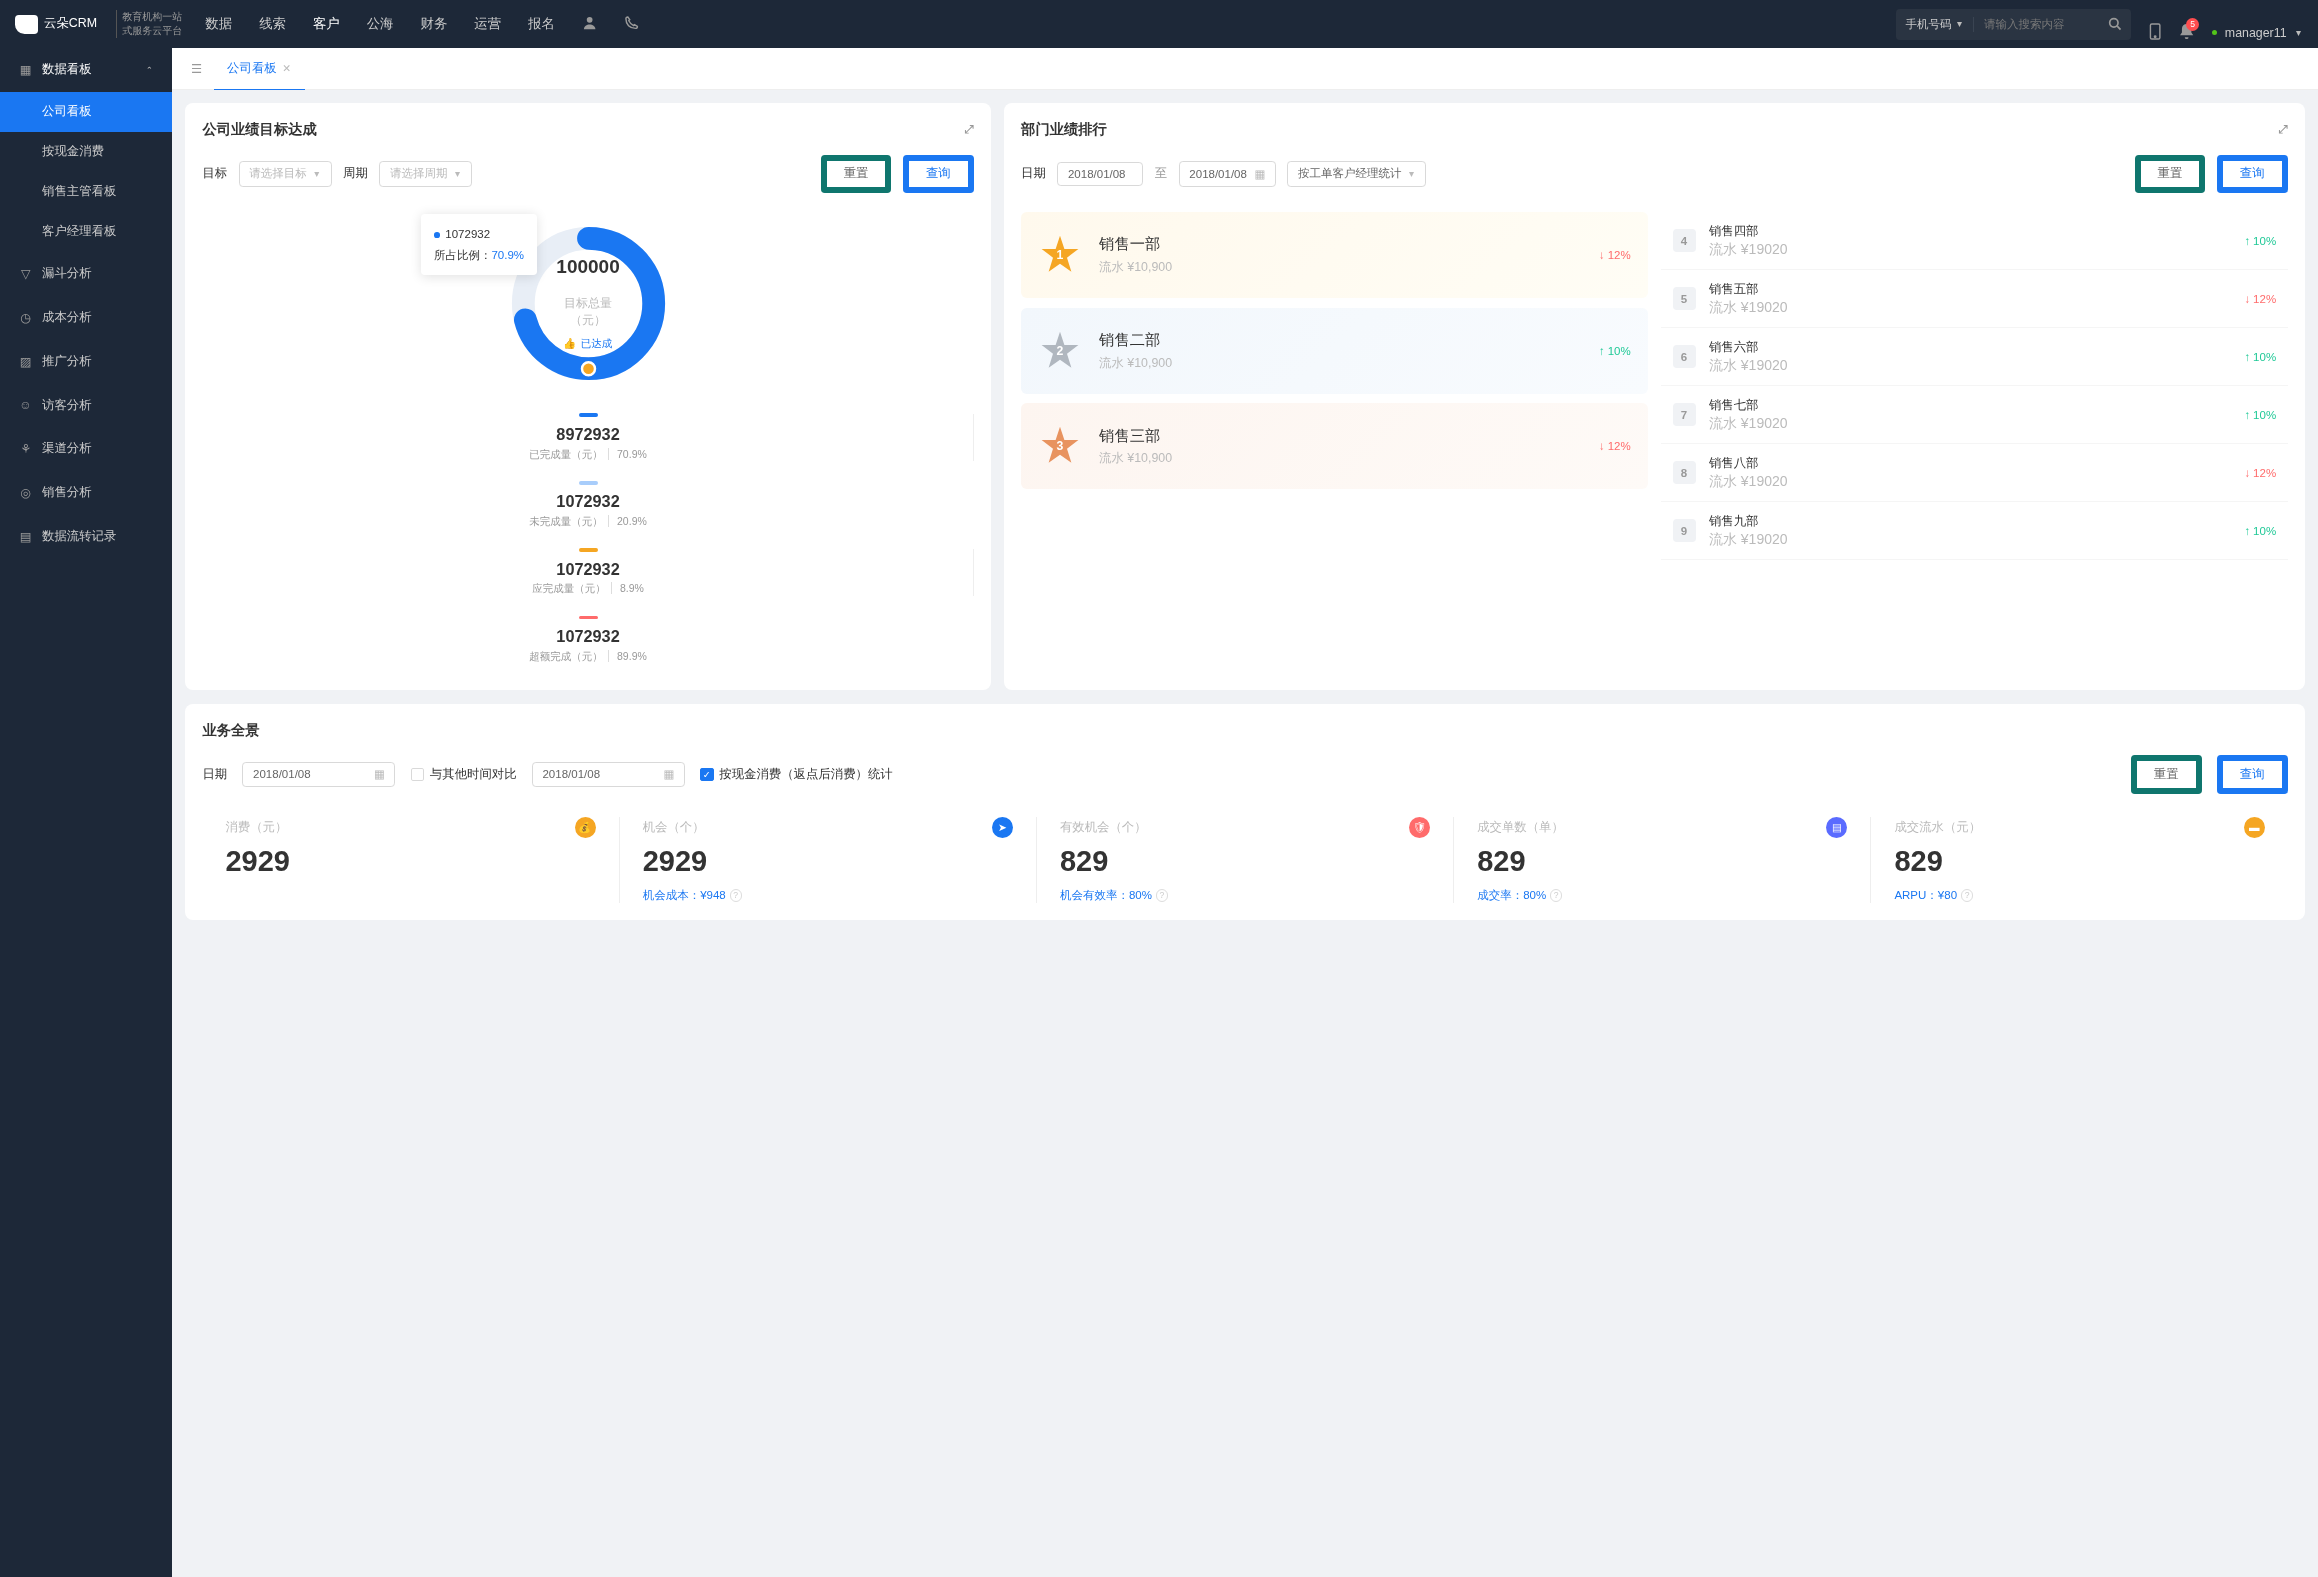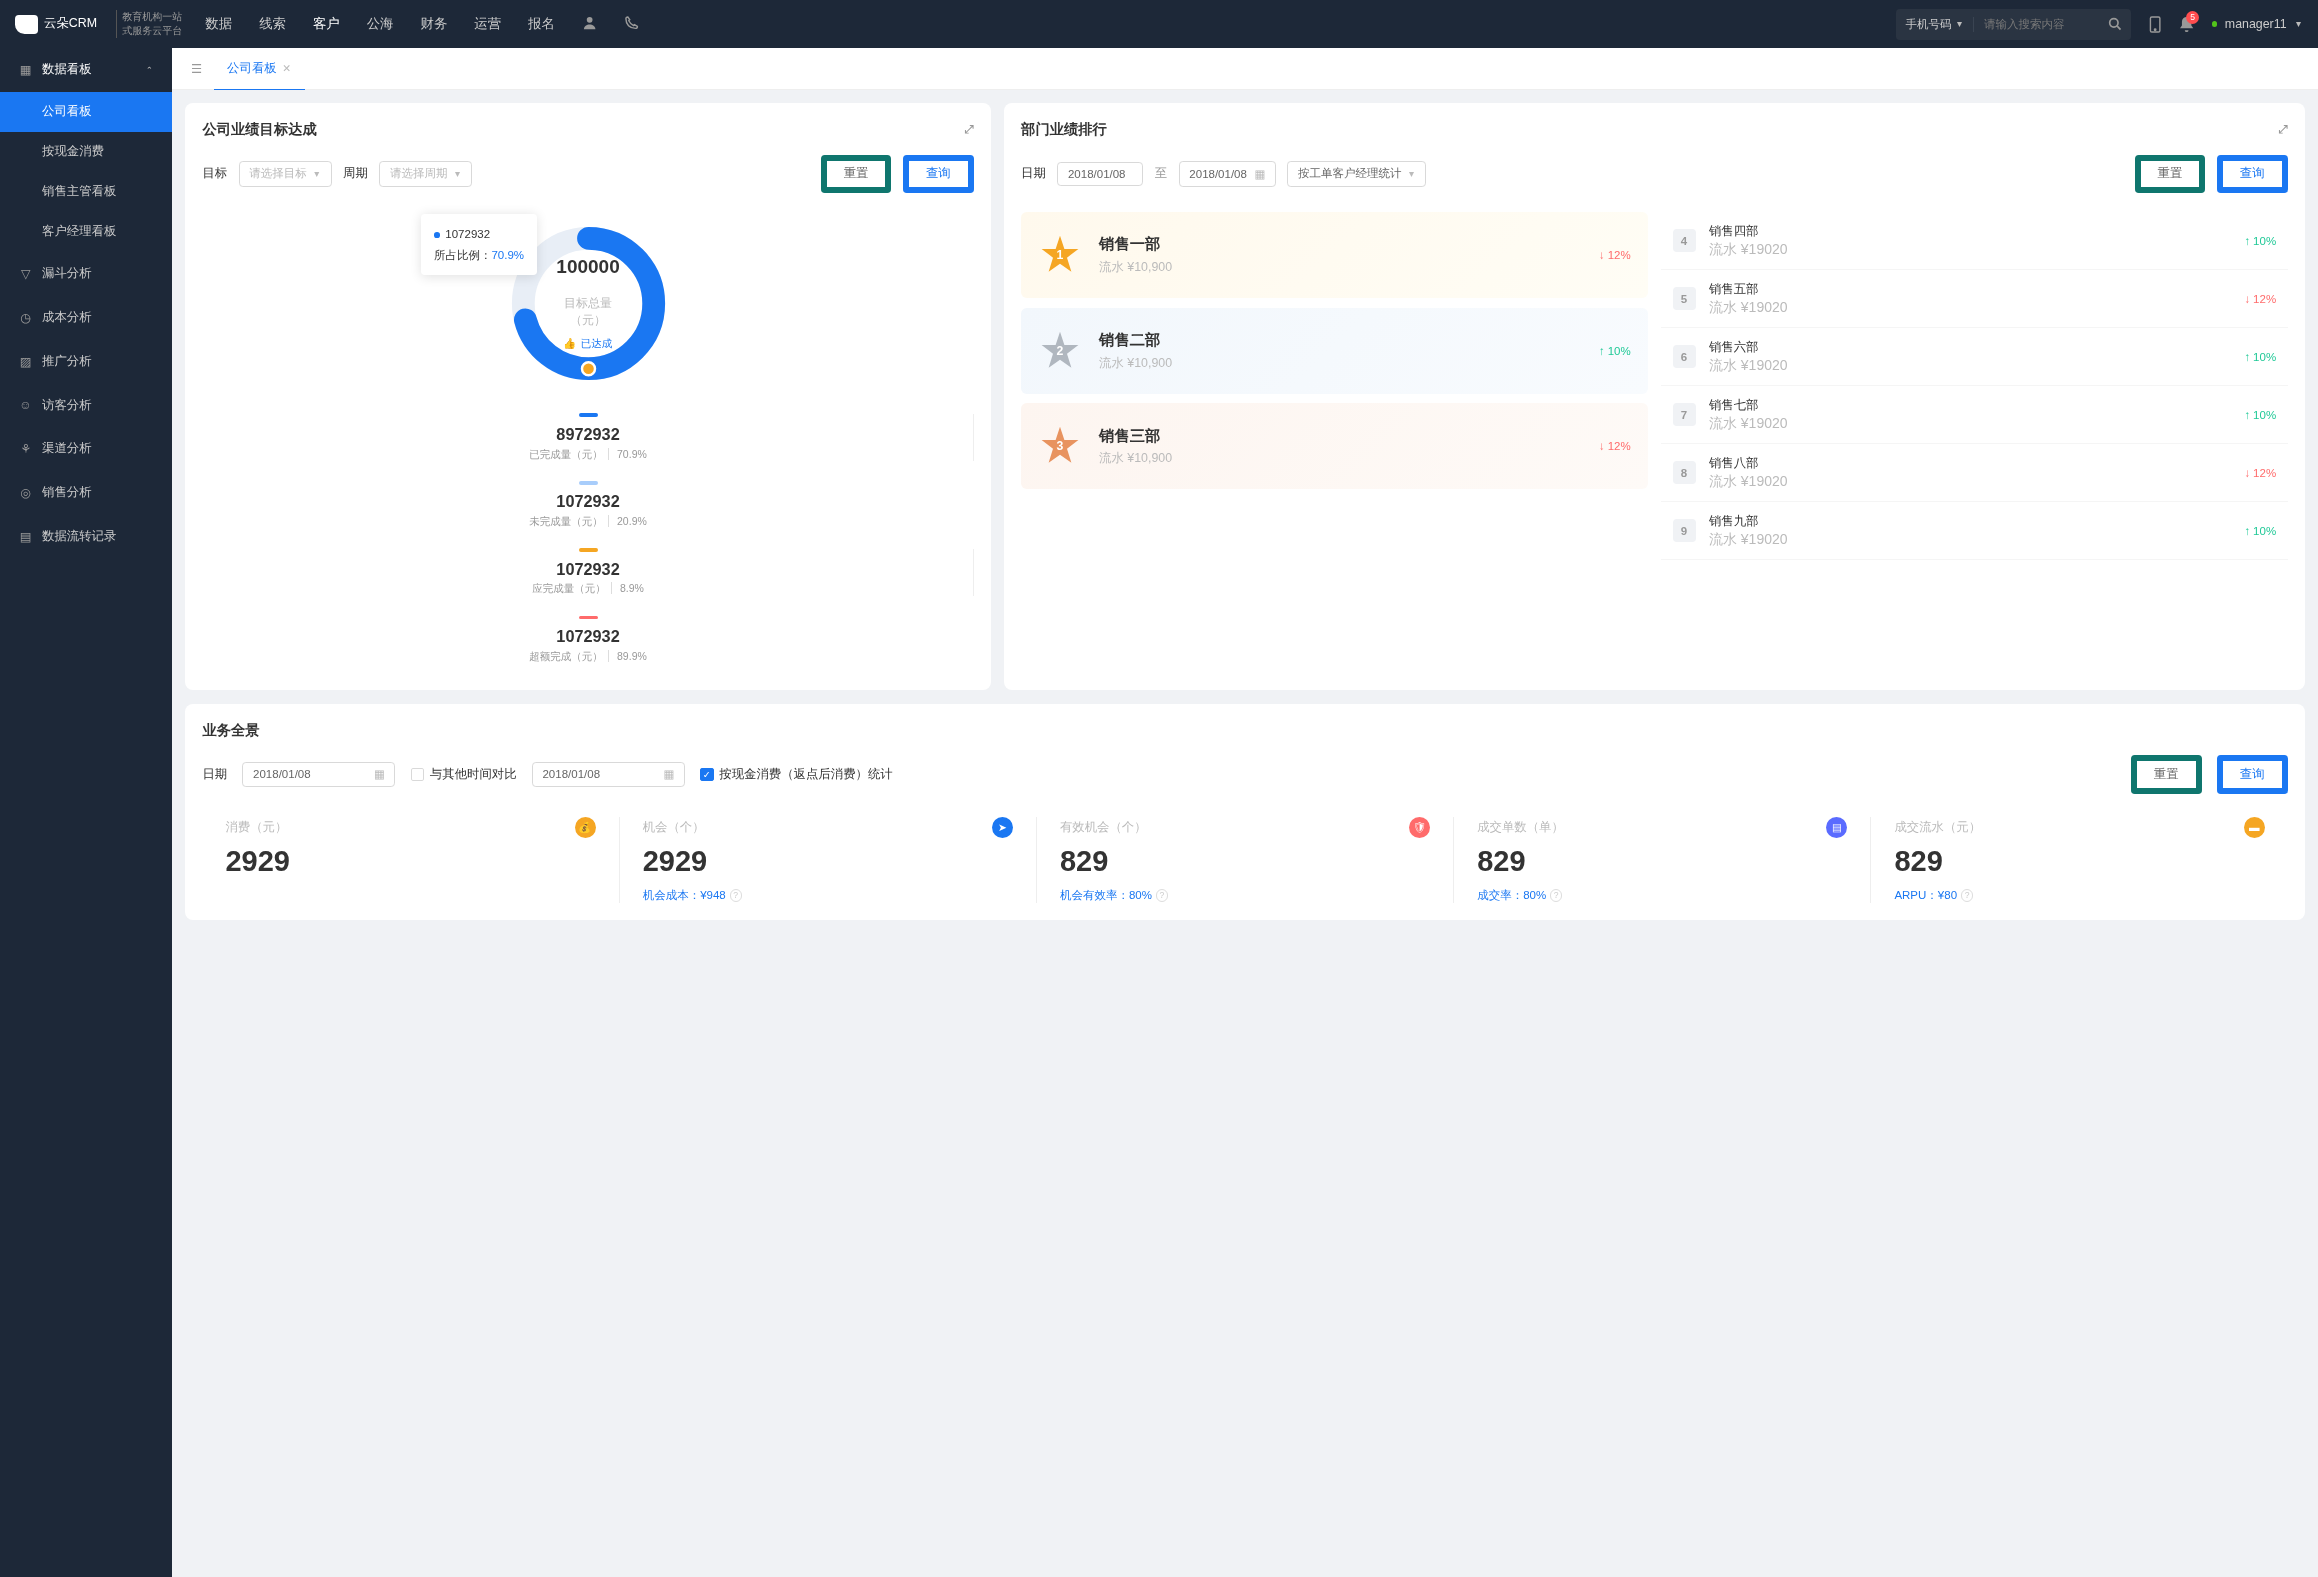--- a/index.html
+++ b/index.html
@@ -6,21 +6,21 @@
 body{background:#f0f2f5;font-size:12.4px;color:#333}
 .top-nav{height:48px;background:#1d2838;display:flex;align-items:center;padding:0 15.3px;color:#ccc}
 .logo{display:flex;align-items:center;gap:5.7px;margin-right:23px;color:#fff;font-size:11.5px}
 .logo-icon{width:23px;height:19px;background:#fff;border-radius:3.8px 3.8px 3.8px 9.6px;position:relative}
 .logo-text{line-height:1.1}
 .logo-main{font-weight:400;font-size:12.4px}
 .logo-sub{font-size:10px;color:#999;border-left:1px solid #555;padding-left:5.7px;margin-left:13px}
 .nav-items{display:flex;gap:27px}
 .nav-item{color:#ccc;cursor:pointer;font-size:13.4px}
 .nav-item.active{color:#fff;font-weight:500}
-.nav-right{margin-left:auto;display:flex;align-items:center;gap:17px}
+.nav-right{margin-left:auto;display:flex;align-items:flex-end;gap:17px}
 .search-group{display:flex;align-items:center;background:#2a3442;border-radius:3.8px;height:31px}
 .search-sel{padding:0 9.6px;color:#ccc;font-size:11.5px;border-right:1px solid #3a4452;display:flex;align-items:center;gap:3.8px}
 .search-input{background:transparent;border:none;color:#fff;padding:0 9.6px;width:124px;outline:none;font-size:11.5px}
 .search-input::placeholder{color:#777}
 .search-btn{padding:0 9.6px;color:#999}
 .top-icon{color:#999;font-size:15.3px;position:relative}
 .badge{position:absolute;top:-4.8px;right:-4.8px;background:#ff4d4f;color:#fff;border-radius:7.6px;min-width:13.4px;height:13.4px;font-size:8.6px;display:flex;align-items:center;justify-content:center;padding:0 2.9px}
 .user{display:flex;align-items:center;gap:7.6px;color:#ccc;font-size:12.4px}
 .user-dot{width:5.7px;height:5.7px;background:#52c41a;border-radius:50%}
 .layout{display:flex;height:calc(100vh - 48px)}
@@ -67,21 +67,21 @@
 .metric:nth-child(odd)::after{content:"";position:absolute;right:0;top:15%;height:70%;width:1px;background:#eee}
 .rank-body{display:flex;gap:13.4px}
 .rank-left{flex:1;display:flex;flex-direction:column;gap:9.6px}
 .rank-item{border-radius:5.7px;padding:21px 17px;display:flex;align-items:center;gap:17px}
 .rank-item.r1{background:linear-gradient(135deg,#fff9ed,#fffdf5)}
 .rank-item.r2{background:linear-gradient(135deg,#f2f7fc,#f8fbfe)}
 .rank-item.r3{background:linear-gradient(135deg,#fdf5f0,#fefaf7)}
 .medal{width:44px;height:44px;position:relative;display:flex;align-items:center;justify-content:center}
 .medal-star{width:42px;height:42px;display:flex;align-items:center;justify-content:center;color:#fff;font-weight:700;font-size:15.3px}
 .rank-info{flex:1}
-.rank-name{font-size:15.3px;font-weight:700;color:#333}
+.rank-name{font-size:15.3px;font-weight:400;color:#333}
 .rank-sub{font-size:12.4px;color:#bbb;margin-top:3.8px}
 .rank-pct{font-size:11.5px;display:flex;align-items:center;gap:2.9px}
 .rank-pct.down{color:#ff6b6b}
 .rank-pct.up{color:#20c997}
 .rank-right{flex:1;display:flex;flex-direction:column}
 .rank-row{display:flex;align-items:center;padding:10.5px 11.5px;gap:13.4px;border-bottom:1px solid #f5f5f5}
 .rank-num{width:23px;height:23px;background:#f0f2f5;border-radius:3.8px;display:flex;align-items:center;justify-content:center;font-size:11.5px;color:#999;font-weight:600}
 .rank-row-info{flex:1}
 .rank-row-name{font-size:12.4px;color:#333;font-weight:500}
 .rank-row-sub{font-size:14px;color:#bbb;margin-top:1px}

